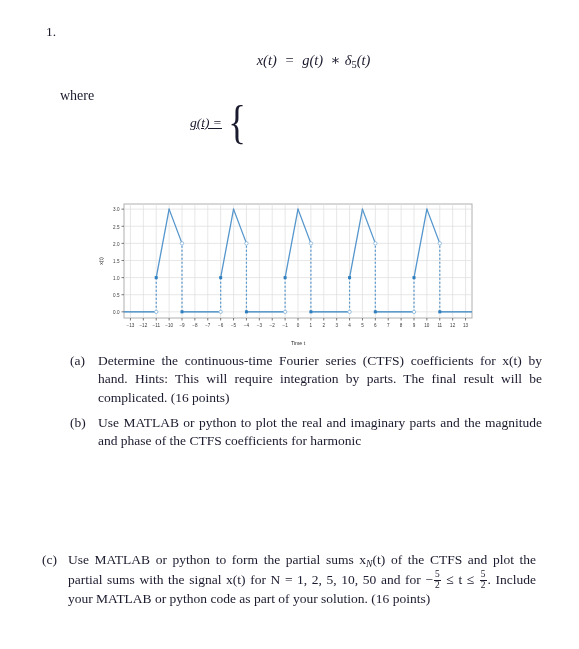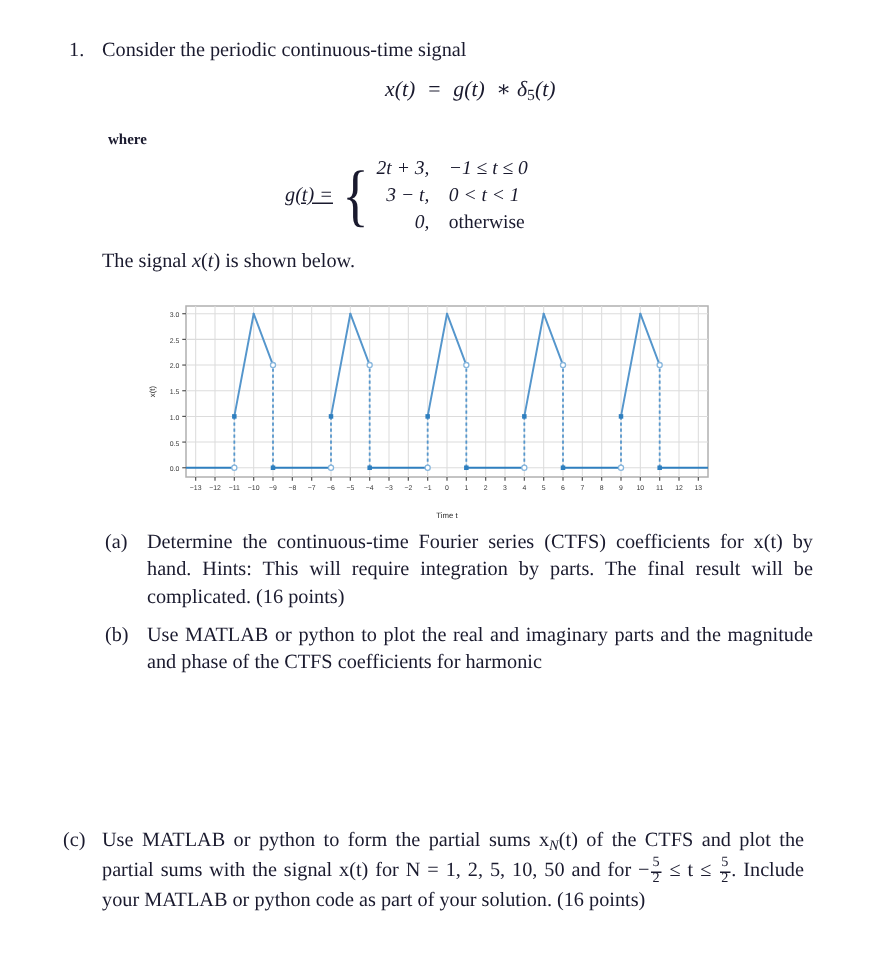--- a/index.html
+++ b/index.html
@@ -62,24 +62,23 @@
     font-style: normal;
   }
   .subi {
     font-size: 0.72em;
     vertical-align: -0.28em;
     font-style: italic;
   }
 
   .where {
     position: absolute;
-    left: 72px;
+    left: 60px;
     top: 88px;
-    font-size: 10px;
-    font-weight: bold;
+    font-size: 14px;
   }
 
   
   .piecewise {
     position: absolute;
     left: 190px;
     top: 104px;
     display: flex;
     align-items: center;
     font-size: 13.5px;
@@ -198,49 +197,37 @@
   }
 </style>
 </head>
 <body>
 
 <div class="page">
 
   <div class="problem">
     <div class="prob-row">
       <span class="prob-num">1.</span>
-      <span class="prob-text">Consider the periodic continuous-time signal</span>
     </div>
   </div>
 
   <div class="eq-center" style="top:52px; font-size:14.5px;">
     <span class="math">x(t)</span>
     <span class="up" style="margin:0 5px;">=</span>
     <span class="math">g(t)</span>
     <span class="up" style="margin:0 4px;">∗</span><span class="math">δ</span><span class="sub">5</span><span class="math">(t)</span>
   </div>
 
   <div class="where">where</div>
 
   <div class="piecewise">
     <span class="pw-lhs math">g(t) =</span>
     <span class="brace">{</span>
-    <span class="pw-rows">
-      <span class="pw-val math">2t + 3,</span>
-      <span class="pw-cond math">−1 ≤ t ≤ 0</span>
-      <span class="pw-val math">3 − t,</span>
-      <span class="pw-cond math">0 &lt; t &lt; 1</span>
-      <span class="pw-val math">0,</span>
-      <span class="pw-cond up">otherwise</span>
-    </span>
-  </div>
-
-  <div class="signal-line">
-    The signal <span class="math">x</span>(<span class="math">t</span>) is shown below.
-  </div>
+  </div>
+
 
   <div class="figure">
     <svg class="fig-svg" id="plot" width="382" height="150" viewBox="0 0 382 150">
         <rect x="28" y="6" width="348" height="114" fill="#ffffff" stroke="#b0b0b0" stroke-width="1"></rect>
         <line x1="34.44444444444444" y1="6" x2="34.44444444444444" y2="120" stroke="#dcdcdc" stroke-width="0.7"></line>
         <line x1="47.33333333333333" y1="6" x2="47.33333333333333" y2="120" stroke="#dcdcdc" stroke-width="0.7"></line>
         <line x1="60.22222222222222" y1="6" x2="60.22222222222222" y2="120" stroke="#dcdcdc" stroke-width="0.7"></line>
         <line x1="73.11111111111111" y1="6" x2="73.11111111111111" y2="120" stroke="#dcdcdc" stroke-width="0.7"></line>
         <line x1="86" y1="6" x2="86" y2="120" stroke="#dcdcdc" stroke-width="0.7"></line>
         <line x1="98.88888888888889" y1="6" x2="98.88888888888889" y2="120" stroke="#dcdcdc" stroke-width="0.7"></line>

